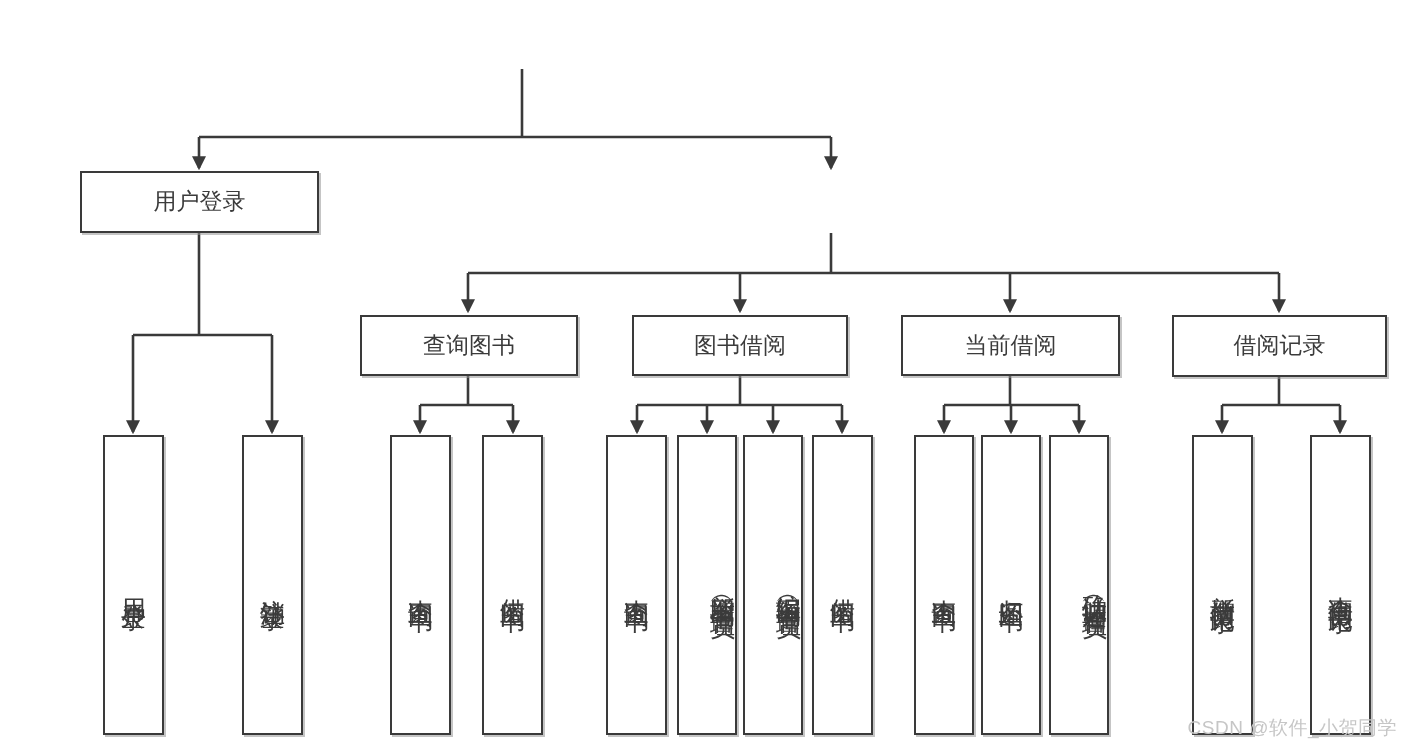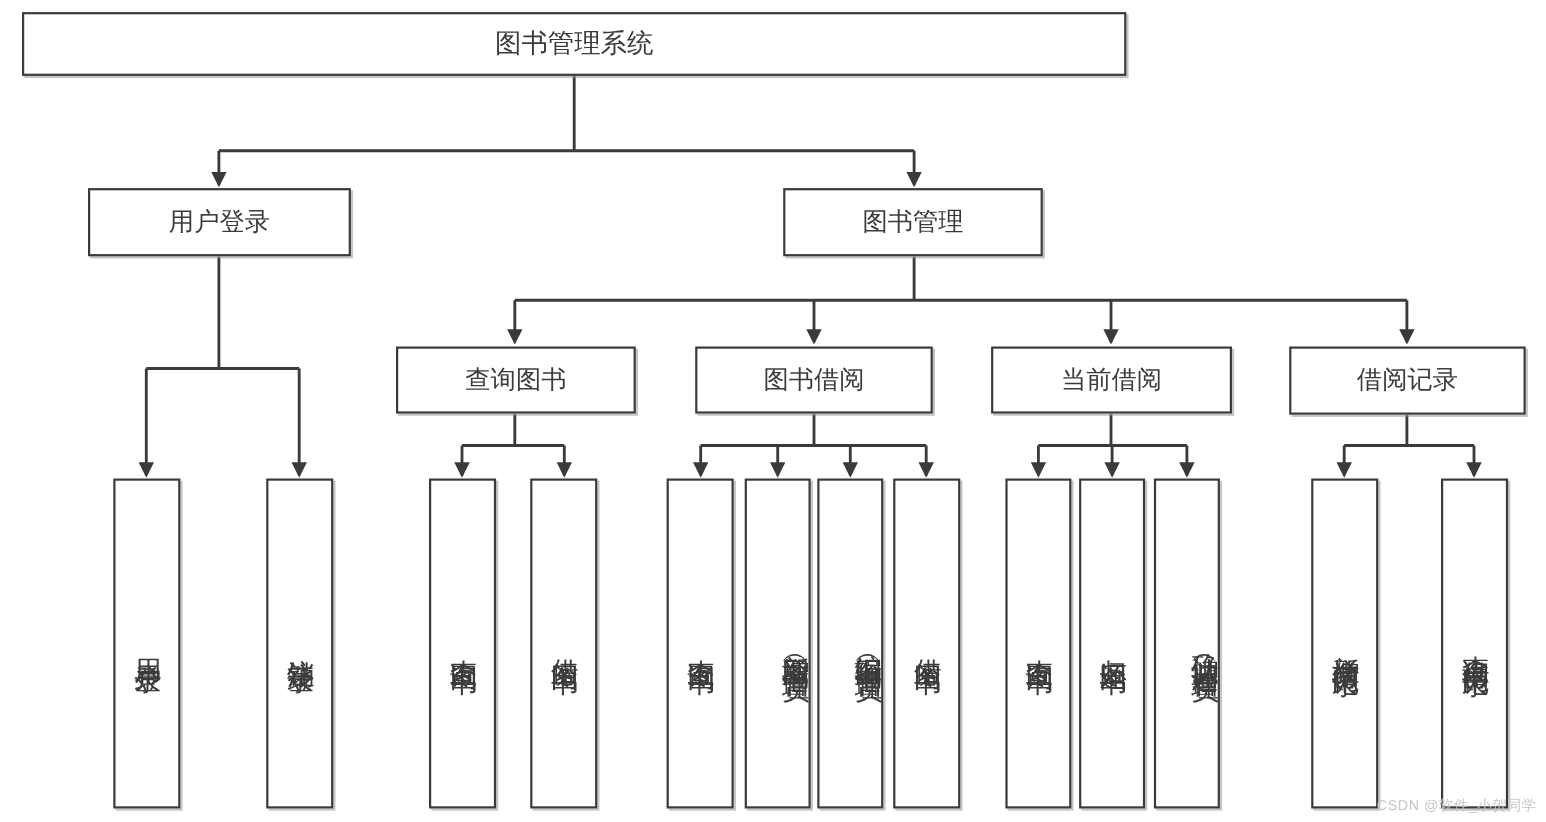--- a/index.html
+++ b/index.html
@@ -65,21 +65,21 @@
     line-height: 1.0;
   }
   .node.v-node.align-mid {
     align-items: center;
     padding-top: 0;
   }
   #watermark {
     position: absolute;
     right: 8px;
     bottom: 6px;
-    font-size: 13px;
+    font-size: 19px;
     color: #c6c6c6;
     letter-spacing: 0.5px;
     user-select: none;
     white-space: nowrap;
   }
 </style>
 </head>
 <body>
 
 <div id="diagram-canvas">
@@ -130,30 +130,24 @@
       <path d="M 1011 405 L 1011 432" marker-end="url(#arrow)"></path>
       <path d="M 1079 405 L 1079 432" marker-end="url(#arrow)"></path>
 
       <path d="M 1279 376 L 1279 405"></path>
       <path d="M 1222 405 L 1340 405"></path>
       <path d="M 1222 405 L 1222 432" marker-end="url(#arrow)"></path>
       <path d="M 1340 405 L 1340 432" marker-end="url(#arrow)"></path>
     </g>
   </svg>
 
-  <div class="node root-node" style="left:20px; top:11px; width:1004px; height:58px;">
-    <span class="node-label">图书管理系统</span>
-  </div>
 
   <div class="node h-node" style="left:80px; top:171px; width:239px; height:62px;">
     <span class="node-label">用户登录</span>
   </div>
-  <div class="node h-node" style="left:712px; top:171px; width:236px; height:62px;">
-    <span class="node-label">图书管理</span>
-  </div>
 
   <div class="node h-node" style="left:360px; top:315px; width:218px; height:61px;">
     <span class="node-label">查询图书</span>
   </div>
   <div class="node h-node" style="left:632px; top:315px; width:216px; height:61px;">
     <span class="node-label">图书借阅</span>
   </div>
   <div class="node h-node" style="left:901px; top:315px; width:219px; height:61px;align-items:center;">
     <span class="node-label">当前借阅</span>
   </div>

